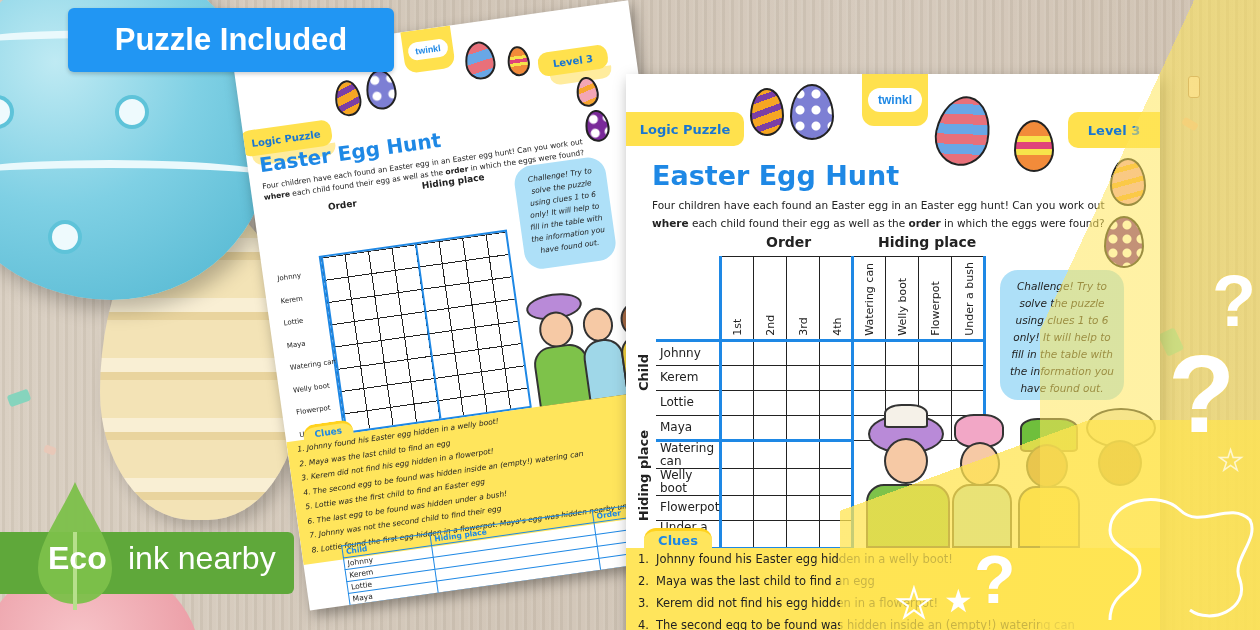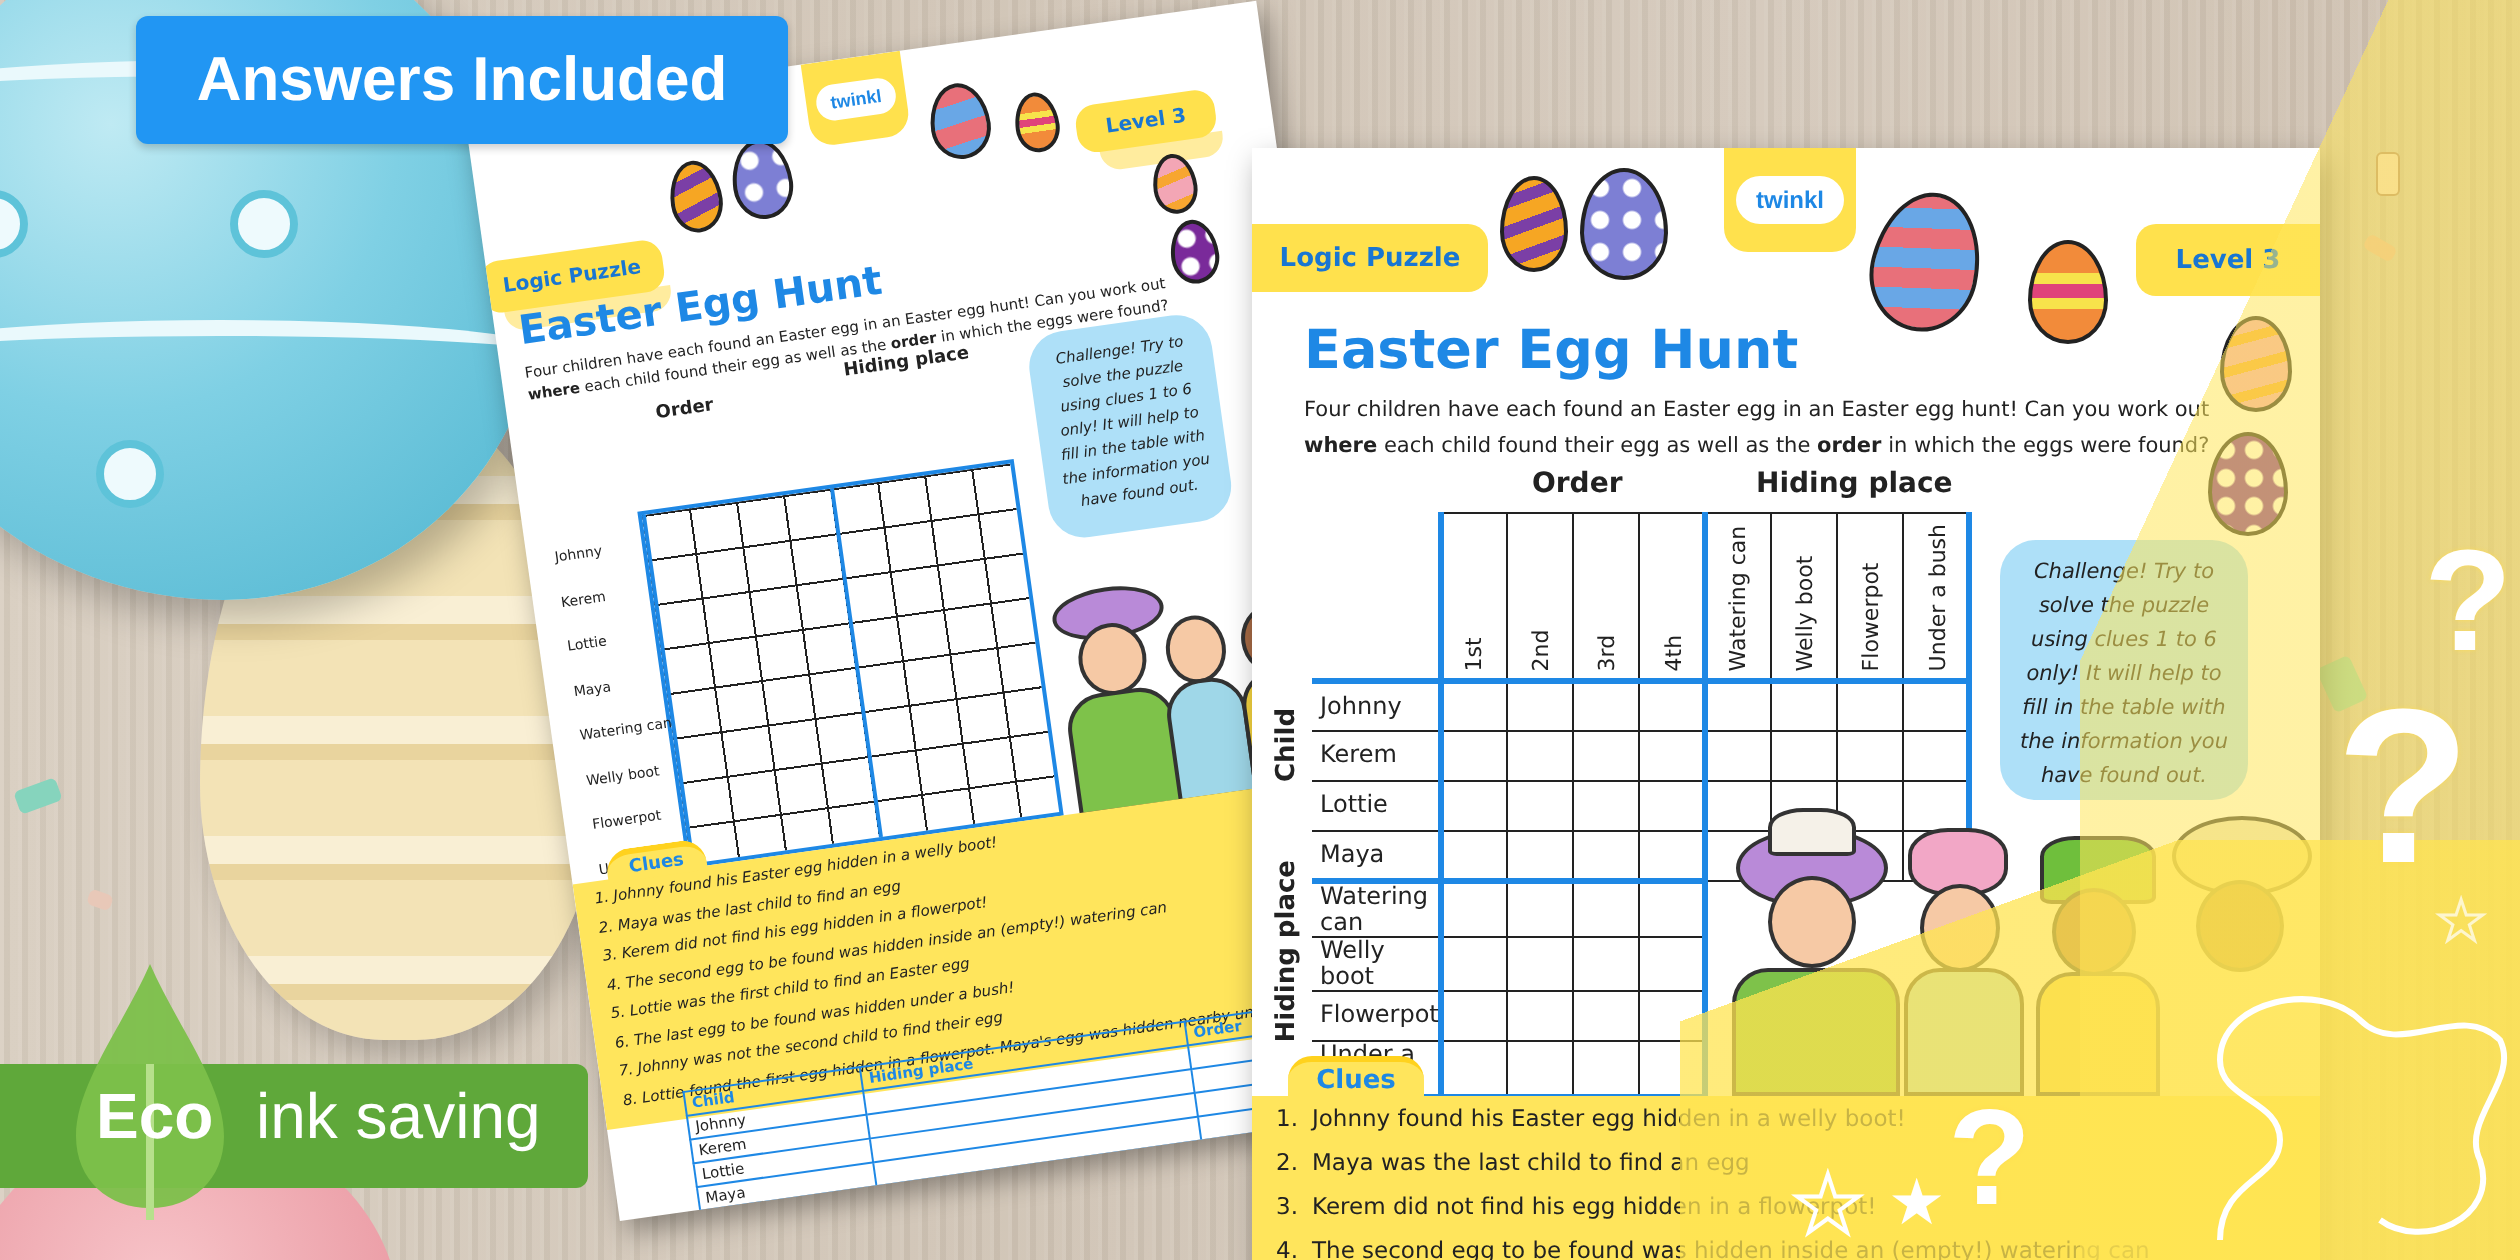--- a/index.html
+++ b/index.html
@@ -425,22 +425,22 @@
   <path d="M10 200 C 10 170, 40 170, 40 150 C 40 130, 10 130, 10 110 C 10 80, 60 70, 80 90 C 100 110, 130 80, 150 100 C 160 120, 130 140, 140 160 C 150 190, 110 205, 90 190" fill="none" stroke="#fff" stroke-width="3"></path>
 </svg>
 <div class="qmark" style="left:1212px; top:260px; font-size:72px;">?</div>
 <div class="qmark" style="left:1168px; top:330px; font-size:110px;">?</div>
 <div class="qmark" style="left:974px; top:540px; font-size:68px;">?</div>
 <div class="star" style="left:896px; top:580px; font-size:40px; color:transparent; -webkit-text-stroke:2px #fff;">★</div>
 <div class="star" style="left:944px; top:582px; font-size:32px;">★</div>
 <div class="star" style="left:1218px; top:444px; font-size:28px; color:transparent; -webkit-text-stroke:1.5px rgba(255,255,255,0.7);">★</div>
 
 <div class="banner-answers">
-  <span>Answers Included</span>
+  <span>Puzzle Included</span>
 </div>
 
 <div class="banner-eco"></div>
 <svg class="eco-leaf" viewBox="0 0 74 128">
   <path d="M37 0 C 50 30, 74 60, 74 86 C 74 108, 58 122, 37 122 C 16 122, 0 108, 0 86 C 0 60, 24 30, 37 0 Z" fill="#7cc04a" opacity="0.95"></path>
   <rect x="35" y="50" width="4" height="78" fill="#b7e08c"></rect>
 </svg>
 <div class="eco-word">Eco</div>
-<div class="eco-rest">ink saving</div>
+<div class="eco-rest">ink nearby</div>
 
 </body></html>

